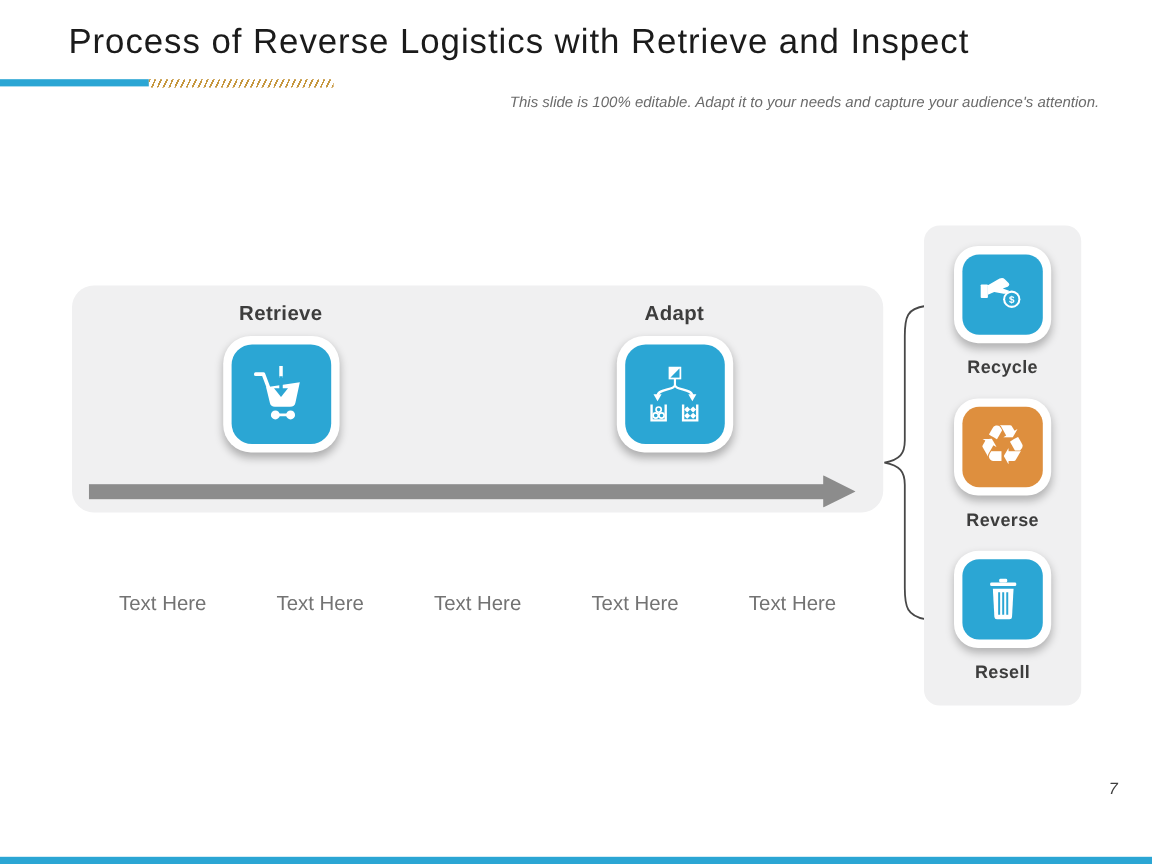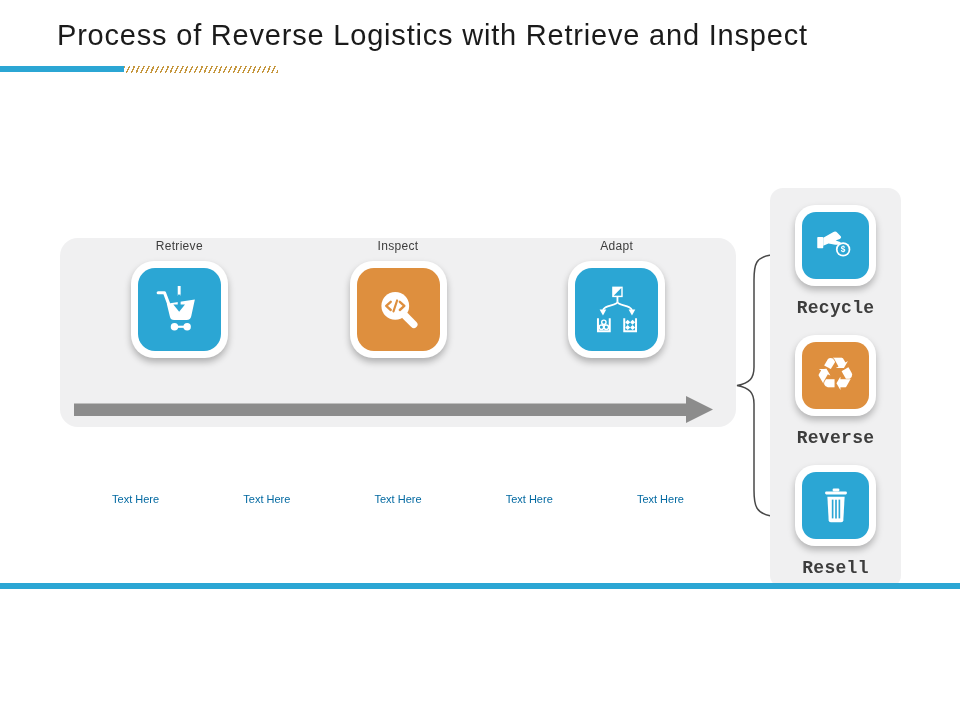--- a/index.html
+++ b/index.html
@@ -6,21 +6,21 @@
     --blue:#2BA6D4;
     --orange:#DE8F3E;
     --panel:#F0F0F1;
     --arrow:#8C8C8C;
     --ink:#1B1B1B;
     --label:#3D3D3D;
     --muted:#6B6B6B;
   }
   html,body{margin:0;padding:0;background:#fff;}
   .slide{
-    position:relative;width:960px;height:589px;background:#fff;overflow:hidden;
+    position:relative;width:960px;height:720px;background:#fff;overflow:hidden;
     font-family:"Liberation Sans",sans-serif;
   }
   
   .title{
     position:absolute;left:57px;top:19px;width:870px;
     font-size:29px;font-weight:400;letter-spacing:0.8px;color:var(--ink);
     white-space:nowrap;
   }
   .accent-blue{position:absolute;left:0;top:66px;width:124px;height:6px;background:var(--blue);}
   .accent-hatch{
@@ -32,76 +32,77 @@
     font-size:12.5px;font-style:italic;color:var(--muted);white-space:nowrap;
   }
   
   .main-panel{
     position:absolute;left:60px;top:238px;width:676px;height:189px;
     background:var(--panel);border-radius:18px;
   }
   .steps-row{display:flex;padding:0 10px;}
   .step-cell{flex:1;display:flex;flex-direction:column;align-items:center;}
   .step-label{
-    margin-top:1px;font-size:12px;font-weight:400;letter-spacing:0.3px;color:var(--label);
+    margin-top:14px;font-size:17px;font-weight:700;letter-spacing:0.3px;color:var(--label);
   }
   .tile{
     margin-top:8px;width:97px;height:97px;background:#fff;border-radius:23px;
     box-shadow:0 4px 7px rgba(0,0,0,0.28);
     display:flex;align-items:center;justify-content:center;
   }
   .tile-inner{
     width:83px;height:83px;border-radius:17px;
     display:flex;align-items:center;justify-content:center;
   }
   .tile-inner.blue{background:var(--blue);}
   .tile-inner.orange{background:var(--orange);}
   
   .flow-arrow{position:absolute;left:74px;top:396px;}
   
   .texthere-row{
     position:absolute;left:60px;top:493px;width:676px;display:flex;padding:0 10px;box-sizing:border-box;
   }
-  .texthere-cell{flex:1;text-align:center;font-size:11px;color:#0369a1;}
+  .texthere-cell{flex:1;text-align:center;font-size:17px;color:#737373;}
   
   .brace{position:absolute;left:730px;top:250px;}
   
   .outcome-panel{
     position:absolute;left:770px;top:188px;width:131px;height:400px;
     background:var(--panel);border-radius:13px;
     display:flex;flex-direction:column;align-items:center;
   }
   .out-tile{
     margin-top:17px;width:81px;height:81px;background:#fff;border-radius:20px;
     box-shadow:0 4px 7px rgba(0,0,0,0.26);
     display:flex;align-items:center;justify-content:center;
   }
   .out-inner{
     width:67px;height:67px;border-radius:14px;
     display:flex;align-items:center;justify-content:center;
   }
-  .out-label{margin-top:12px;font-size:18px;font-weight:700;color:var(--label);letter-spacing:0.3px;font-family:Liberation Mono, monospace;}
+  .out-label{margin-top:12px;font-size:15px;font-weight:700;color:var(--label);letter-spacing:0.3px;}
   .recycle-glyph{
     font-family:"DejaVu Sans",sans-serif;font-size:46px;line-height:1;color:#fff;
     transform:translateY(-2px);
   }
   
   .page-number{
     position:absolute;left:924px;top:650px;font-size:13.5px;font-style:italic;color:#3E3E3E;
   }
   .bottom-bar{position:absolute;left:0;right:0;bottom:0;height:6px;background:var(--blue);}
 </style>
 </head>
 <body>
 
 <div class="slide">
 
   <div class="title">Process of Reverse Logistics with Retrieve and Inspect</div>
   <div class="accent-blue"></div>
   <div class="accent-hatch"></div>
+  <div class="subtitle">This slide is 100% editable. Adapt it to your needs and capture your audience's attention.</div>
 
   <div class="main-panel">
     <div class="steps-row">
 
       <div class="step-cell">
         <div class="step-label">Retrieve</div>
         <div class="tile">
           <div class="tile-inner blue">
             <svg width="58" height="58" viewBox="0 0 64 64">
               <polyline points="9,13 16,13 20.5,25" fill="none" stroke="#fff" stroke-width="3.4" stroke-linecap="round" stroke-linejoin="round"></polyline>
@@ -112,34 +113,20 @@
               <rect x="30.6" y="5.5" width="3.2" height="11" fill="#fff"></rect>
               <line x1="32.2" y1="15" x2="32.2" y2="27.5" stroke="var(--blue)" stroke-width="3.2"></line>
               <polygon points="25.8,26 38.6,26 32.2,34" fill="var(--blue)"></polygon>
             </svg>
           </div>
         </div>
       </div>
 
 
 
-      <div class="step-cell">
-        <div class="step-label">Inspect</div>
-        <div class="tile">
-          <div class="tile-inner orange">
-            <svg width="58" height="58" viewBox="0 0 64 64">
-              <circle cx="29" cy="27.5" r="15.3" fill="#fff"></circle>
-              <line x1="40" y1="38.5" x2="49.5" y2="48" stroke="#fff" stroke-width="8" stroke-linecap="round"></line>
-              <polyline points="24,23 19,27.5 24,32" fill="none" stroke="var(--orange)" stroke-width="2.6" stroke-linecap="round" stroke-linejoin="round"></polyline>
-              <polyline points="34,23 39,27.5 34,32" fill="none" stroke="var(--orange)" stroke-width="2.6" stroke-linecap="round" stroke-linejoin="round"></polyline>
-              <line x1="31" y1="21.5" x2="27" y2="33.5" stroke="var(--orange)" stroke-width="2.4" stroke-linecap="round"></line>
-            </svg>
-          </div>
-        </div>
-      </div>
 
       <div class="step-cell">
         <div class="step-label">Adapt</div>
         <div class="tile">
           <div class="tile-inner blue">
             <svg width="58" height="58" viewBox="0 0 64 64">
               <rect x="27.5" y="7" width="10" height="10" fill="none" stroke="#fff" stroke-width="1.6"></rect>
               <polygon points="27.5,7 37.5,7 27.5,17" fill="#fff"></polygon>
               <line x1="32.5" y1="17.5" x2="32.5" y2="23" stroke="#fff" stroke-width="2"></line>
               <path d="M32.5 23 C32.5 28 16.5 26 16.5 33" fill="none" stroke="#fff" stroke-width="2"></path>

